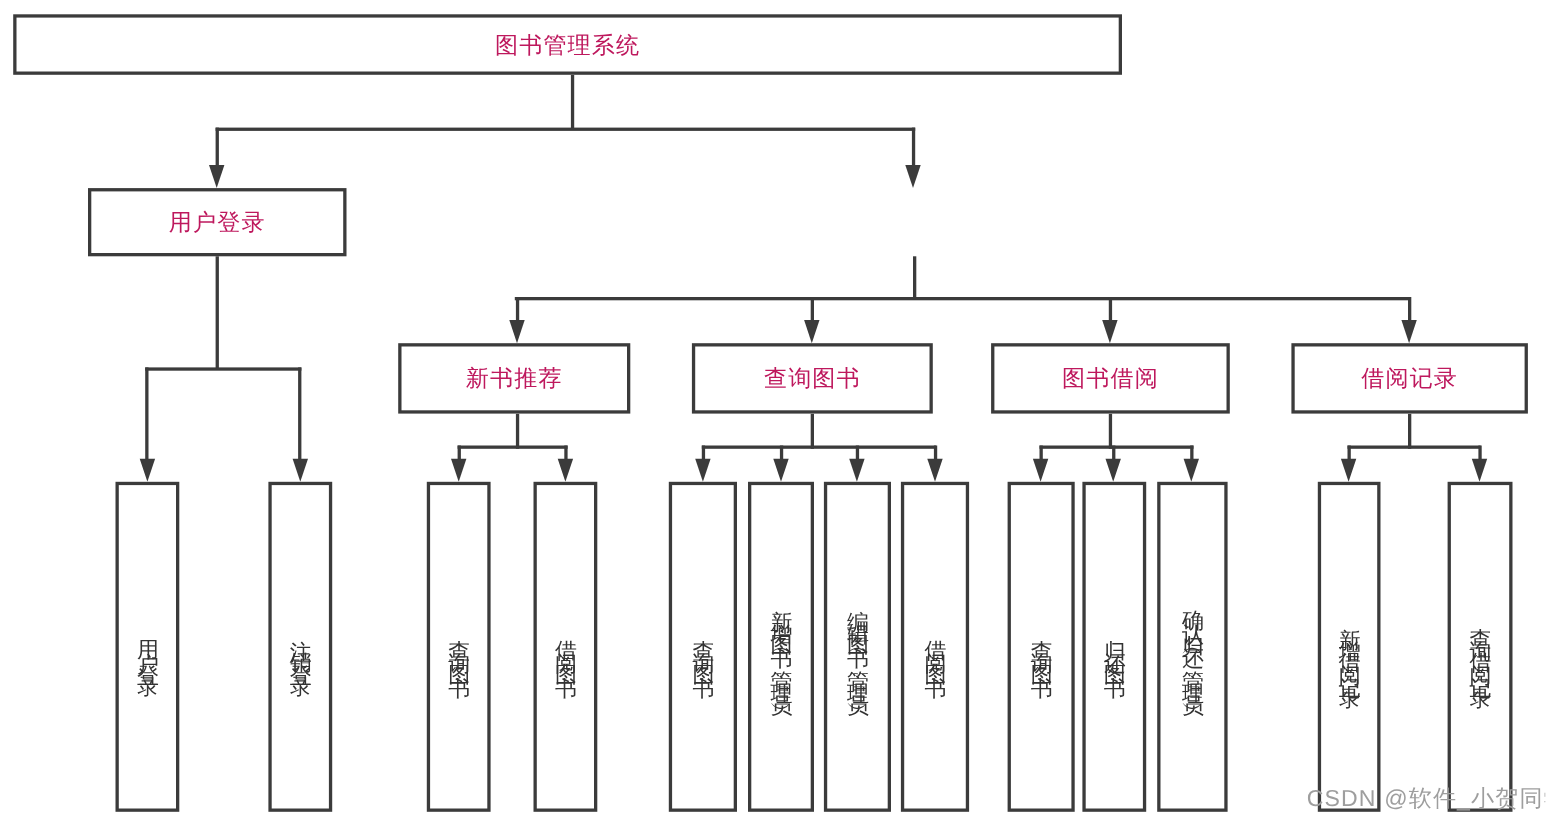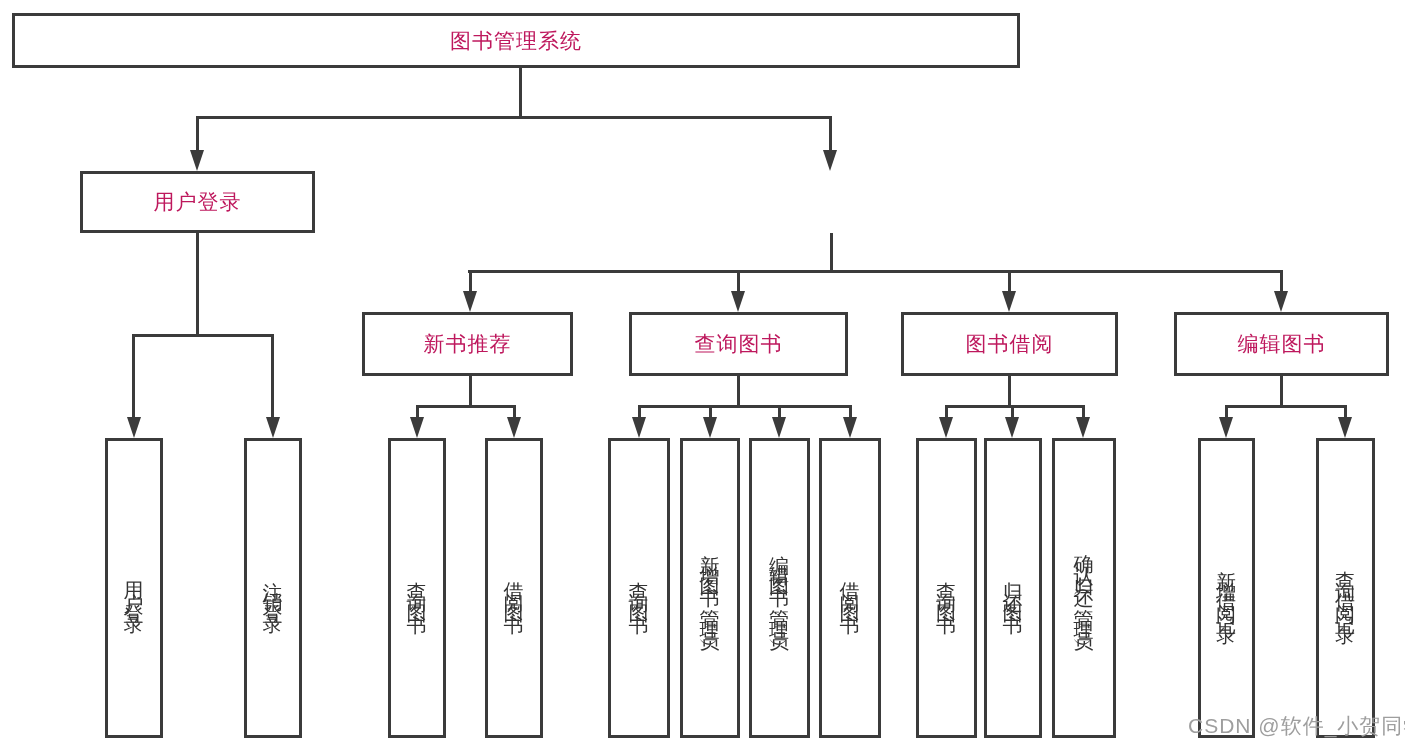--- a/index.html
+++ b/index.html
@@ -65,21 +65,21 @@
   <div class="vl" style="left:737px;top:270px;height:23px"></div>
   <div class="ar" style="left:731px;top:291px"></div>
   <div class="vl" style="left:1008px;top:270px;height:23px"></div>
   <div class="ar" style="left:1002px;top:291px"></div>
   <div class="vl" style="left:1280px;top:270px;height:23px"></div>
   <div class="ar" style="left:1274px;top:291px"></div>
 
   <div class="hbox" style="left:362px;top:312px;width:211px;height:64px">新书推荐</div>
   <div class="hbox" style="left:629px;top:312px;width:219px;height:64px">查询图书</div>
   <div class="hbox" style="left:901px;top:312px;width:217px;height:64px">图书借阅</div>
-  <div class="hbox" style="left:1174px;top:312px;width:215px;height:64px">编辑图书</div>
+  <div class="hbox" style="left:1174px;top:312px;width:215px;height:64px">借阅记录</div>
 
   <div class="vl" style="left:469px;top:376px;height:32px"></div>
   <div class="hl" style="left:416px;top:405px;width:100px"></div>
   <div class="vl" style="left:416px;top:405px;height:14px"></div>
   <div class="ar" style="left:410px;top:417px"></div>
   <div class="vl" style="left:513px;top:405px;height:14px"></div>
   <div class="ar" style="left:507px;top:417px"></div>
 
   <div class="vl" style="left:737px;top:376px;height:32px"></div>
   <div class="hl" style="left:638px;top:405px;width:213px"></div>

